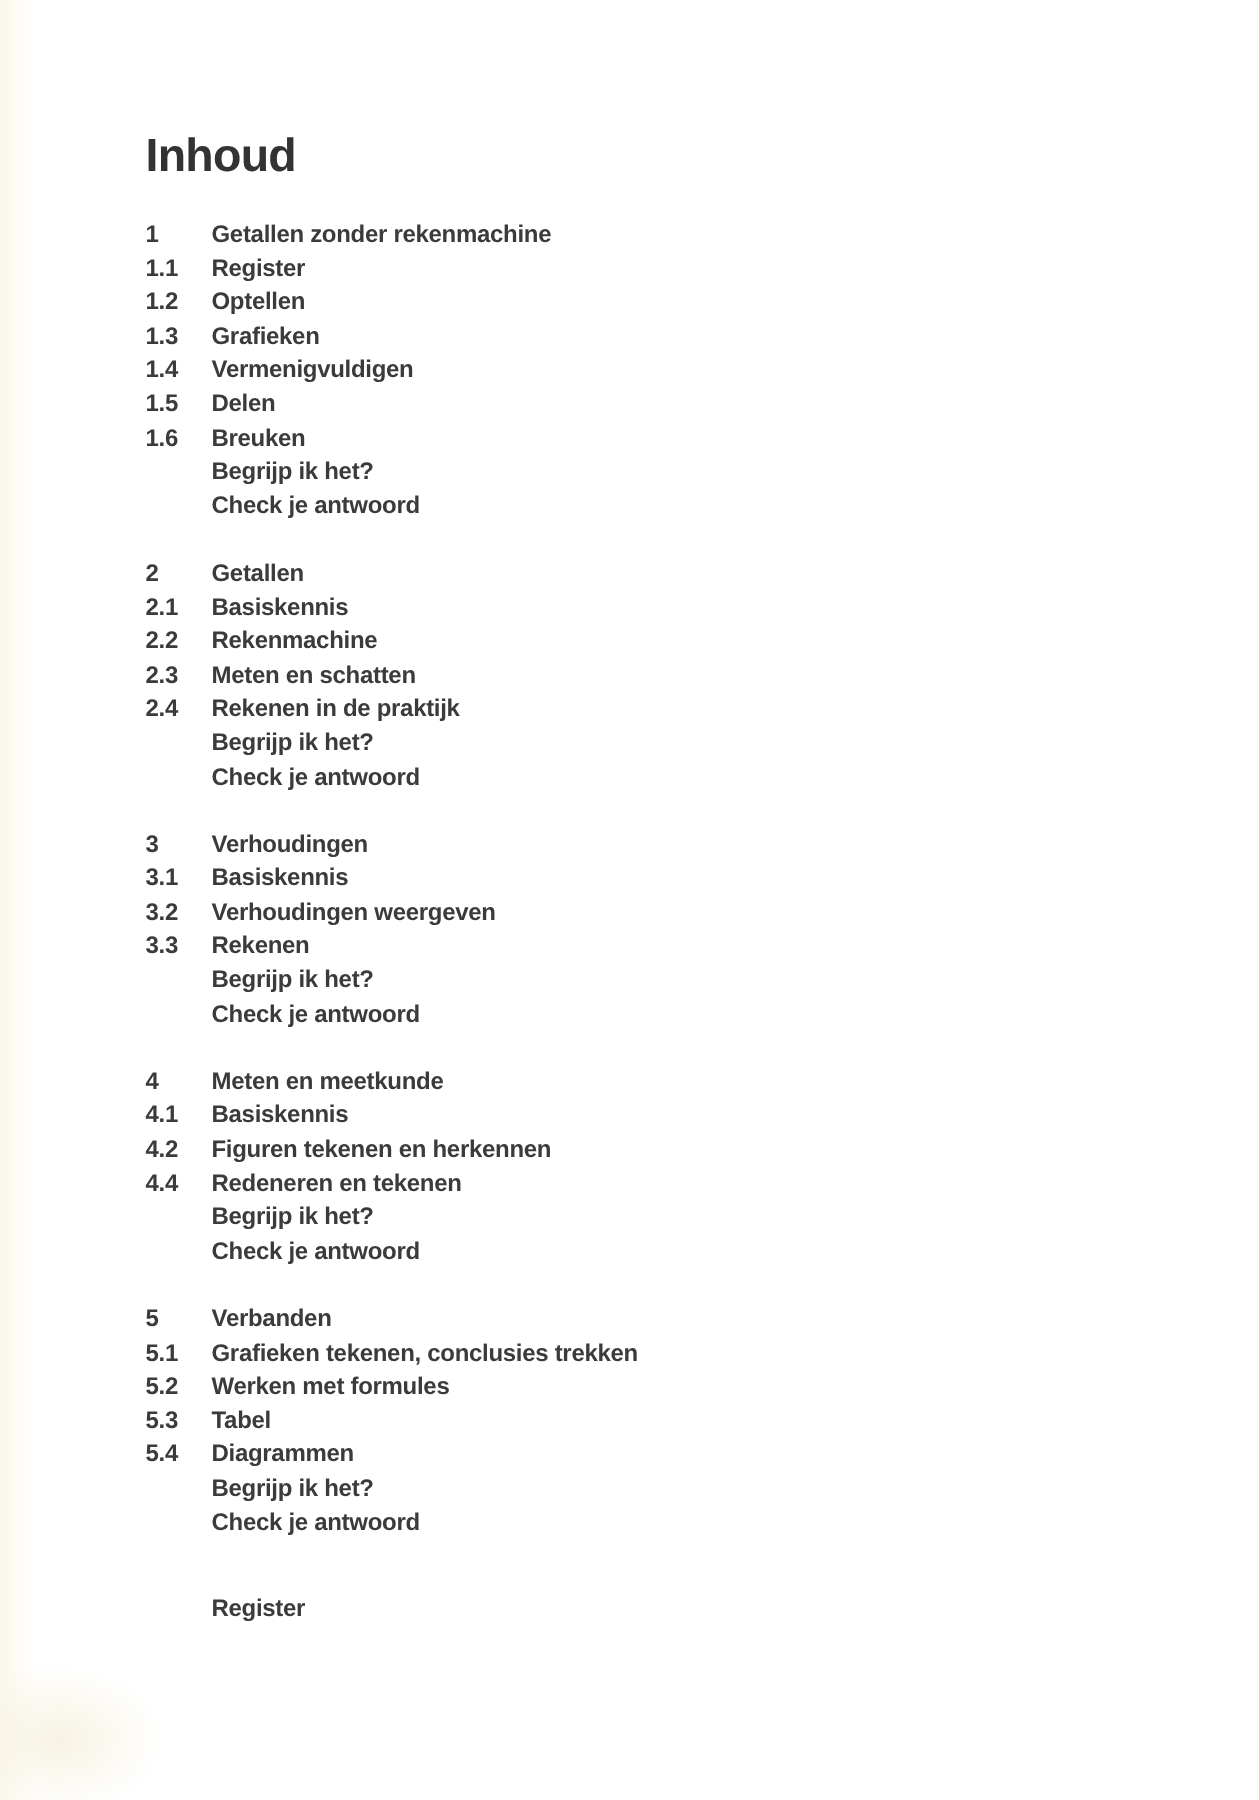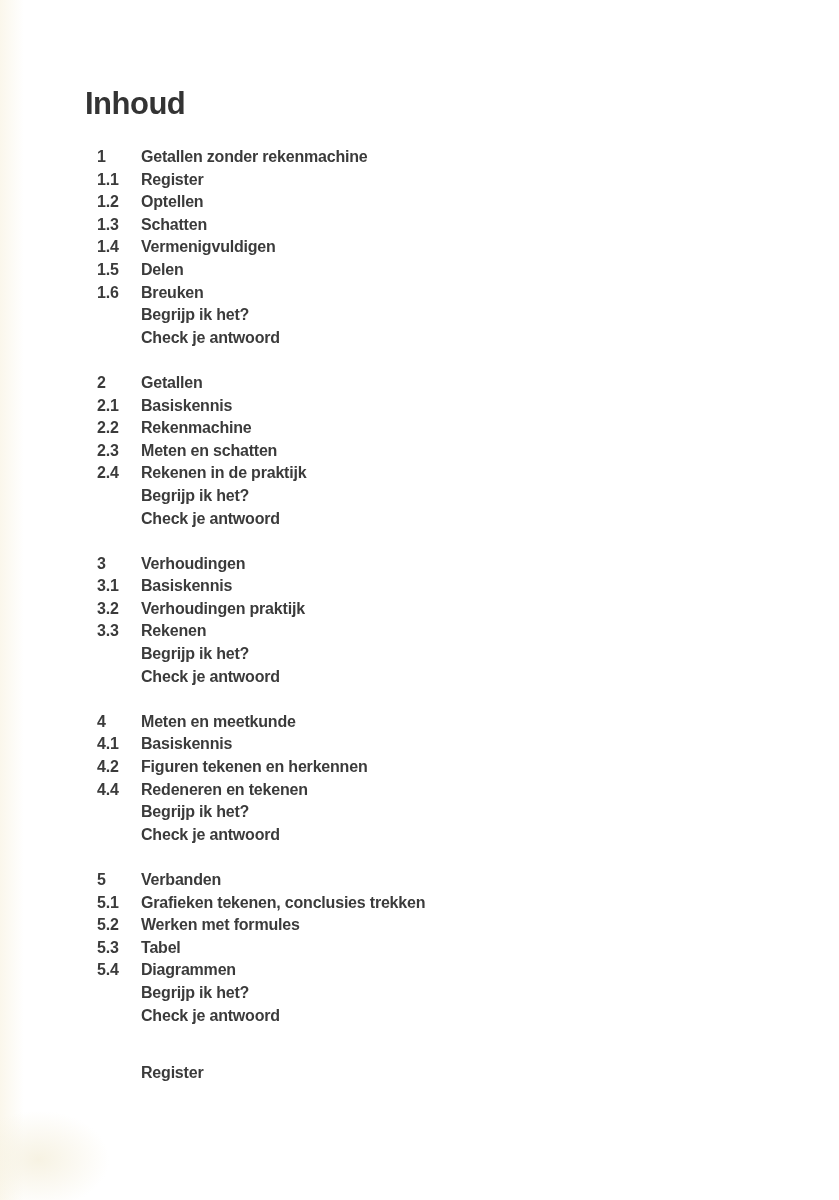--- a/index.html
+++ b/index.html
@@ -32,21 +32,21 @@
   
   .corner-artifact {
     position: absolute;
     left: 0; top: 1110px;
     width: 110px; height: 90px;
     background: radial-gradient(ellipse at 35% 55%, rgba(246,241,224,0.9), rgba(255,255,255,0) 70%);
     pointer-events: none;
   }
   .title {
     position: absolute;
-    left: 85px;
+    left: 97px;
     top: 86px;
     font-size: 31px;
     line-height: 36px;
     font-weight: 700;
     letter-spacing: -0.5px;
     color: var(--heading);
   }
   .toc {
     position: absolute;
     left: 97px;
@@ -86,21 +86,21 @@
         <div class="toc-row">
     <span class="toc-num">1.1</span>
     <span class="toc-label">Register</span>
   </div>
         <div class="toc-row">
     <span class="toc-num">1.2</span>
     <span class="toc-label">Optellen</span>
   </div>
         <div class="toc-row">
     <span class="toc-num">1.3</span>
-    <span class="toc-label">Schatten</span>
+    <span class="toc-label">Grafieken</span>
   </div>
         <div class="toc-row">
     <span class="toc-num">1.4</span>
     <span class="toc-label">Vermenigvuldigen</span>
   </div>
         <div class="toc-row">
     <span class="toc-num">1.5</span>
     <span class="toc-label">Delen</span>
   </div>
         <div class="toc-row">
@@ -150,21 +150,21 @@
         <div class="toc-row">
     <span class="toc-num">3</span>
     <span class="toc-label">Verhoudingen</span>
   </div>
         <div class="toc-row">
     <span class="toc-num">3.1</span>
     <span class="toc-label">Basiskennis</span>
   </div>
         <div class="toc-row">
     <span class="toc-num">3.2</span>
-    <span class="toc-label">Verhoudingen praktijk</span>
+    <span class="toc-label">Verhoudingen weergeven</span>
   </div>
         <div class="toc-row">
     <span class="toc-num">3.3</span>
     <span class="toc-label">Rekenen</span>
   </div>
         <div class="toc-row">
     <span class="toc-num"></span>
     <span class="toc-label">Begrijp ik het?</span>
   </div>
         <div class="toc-row">

